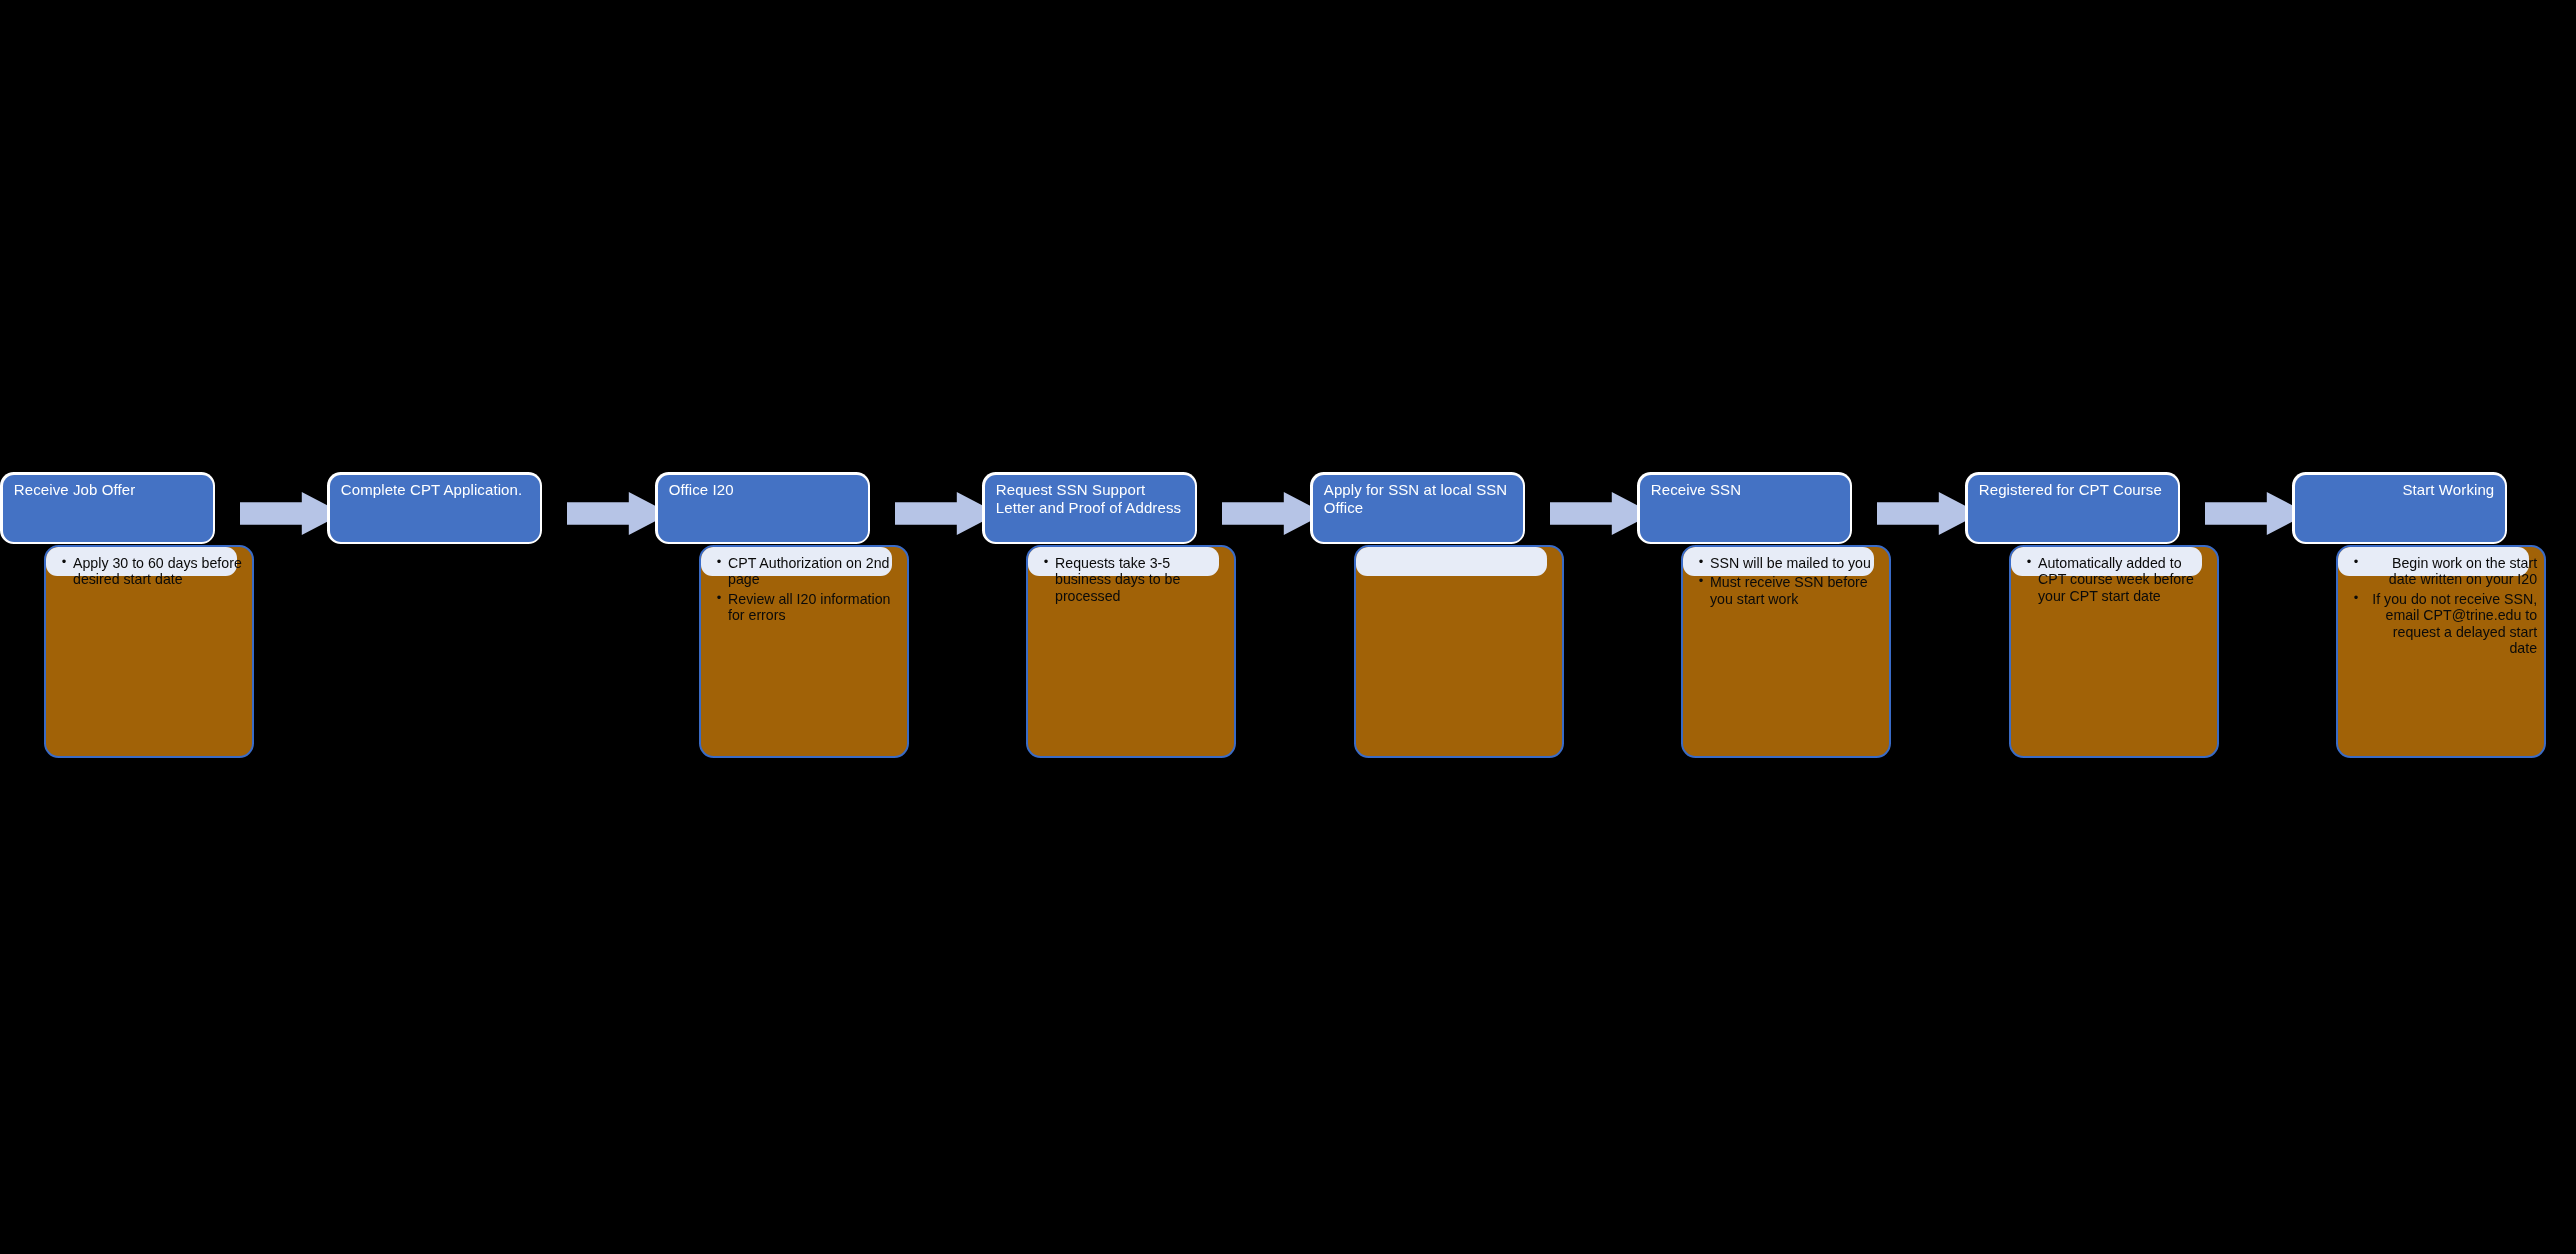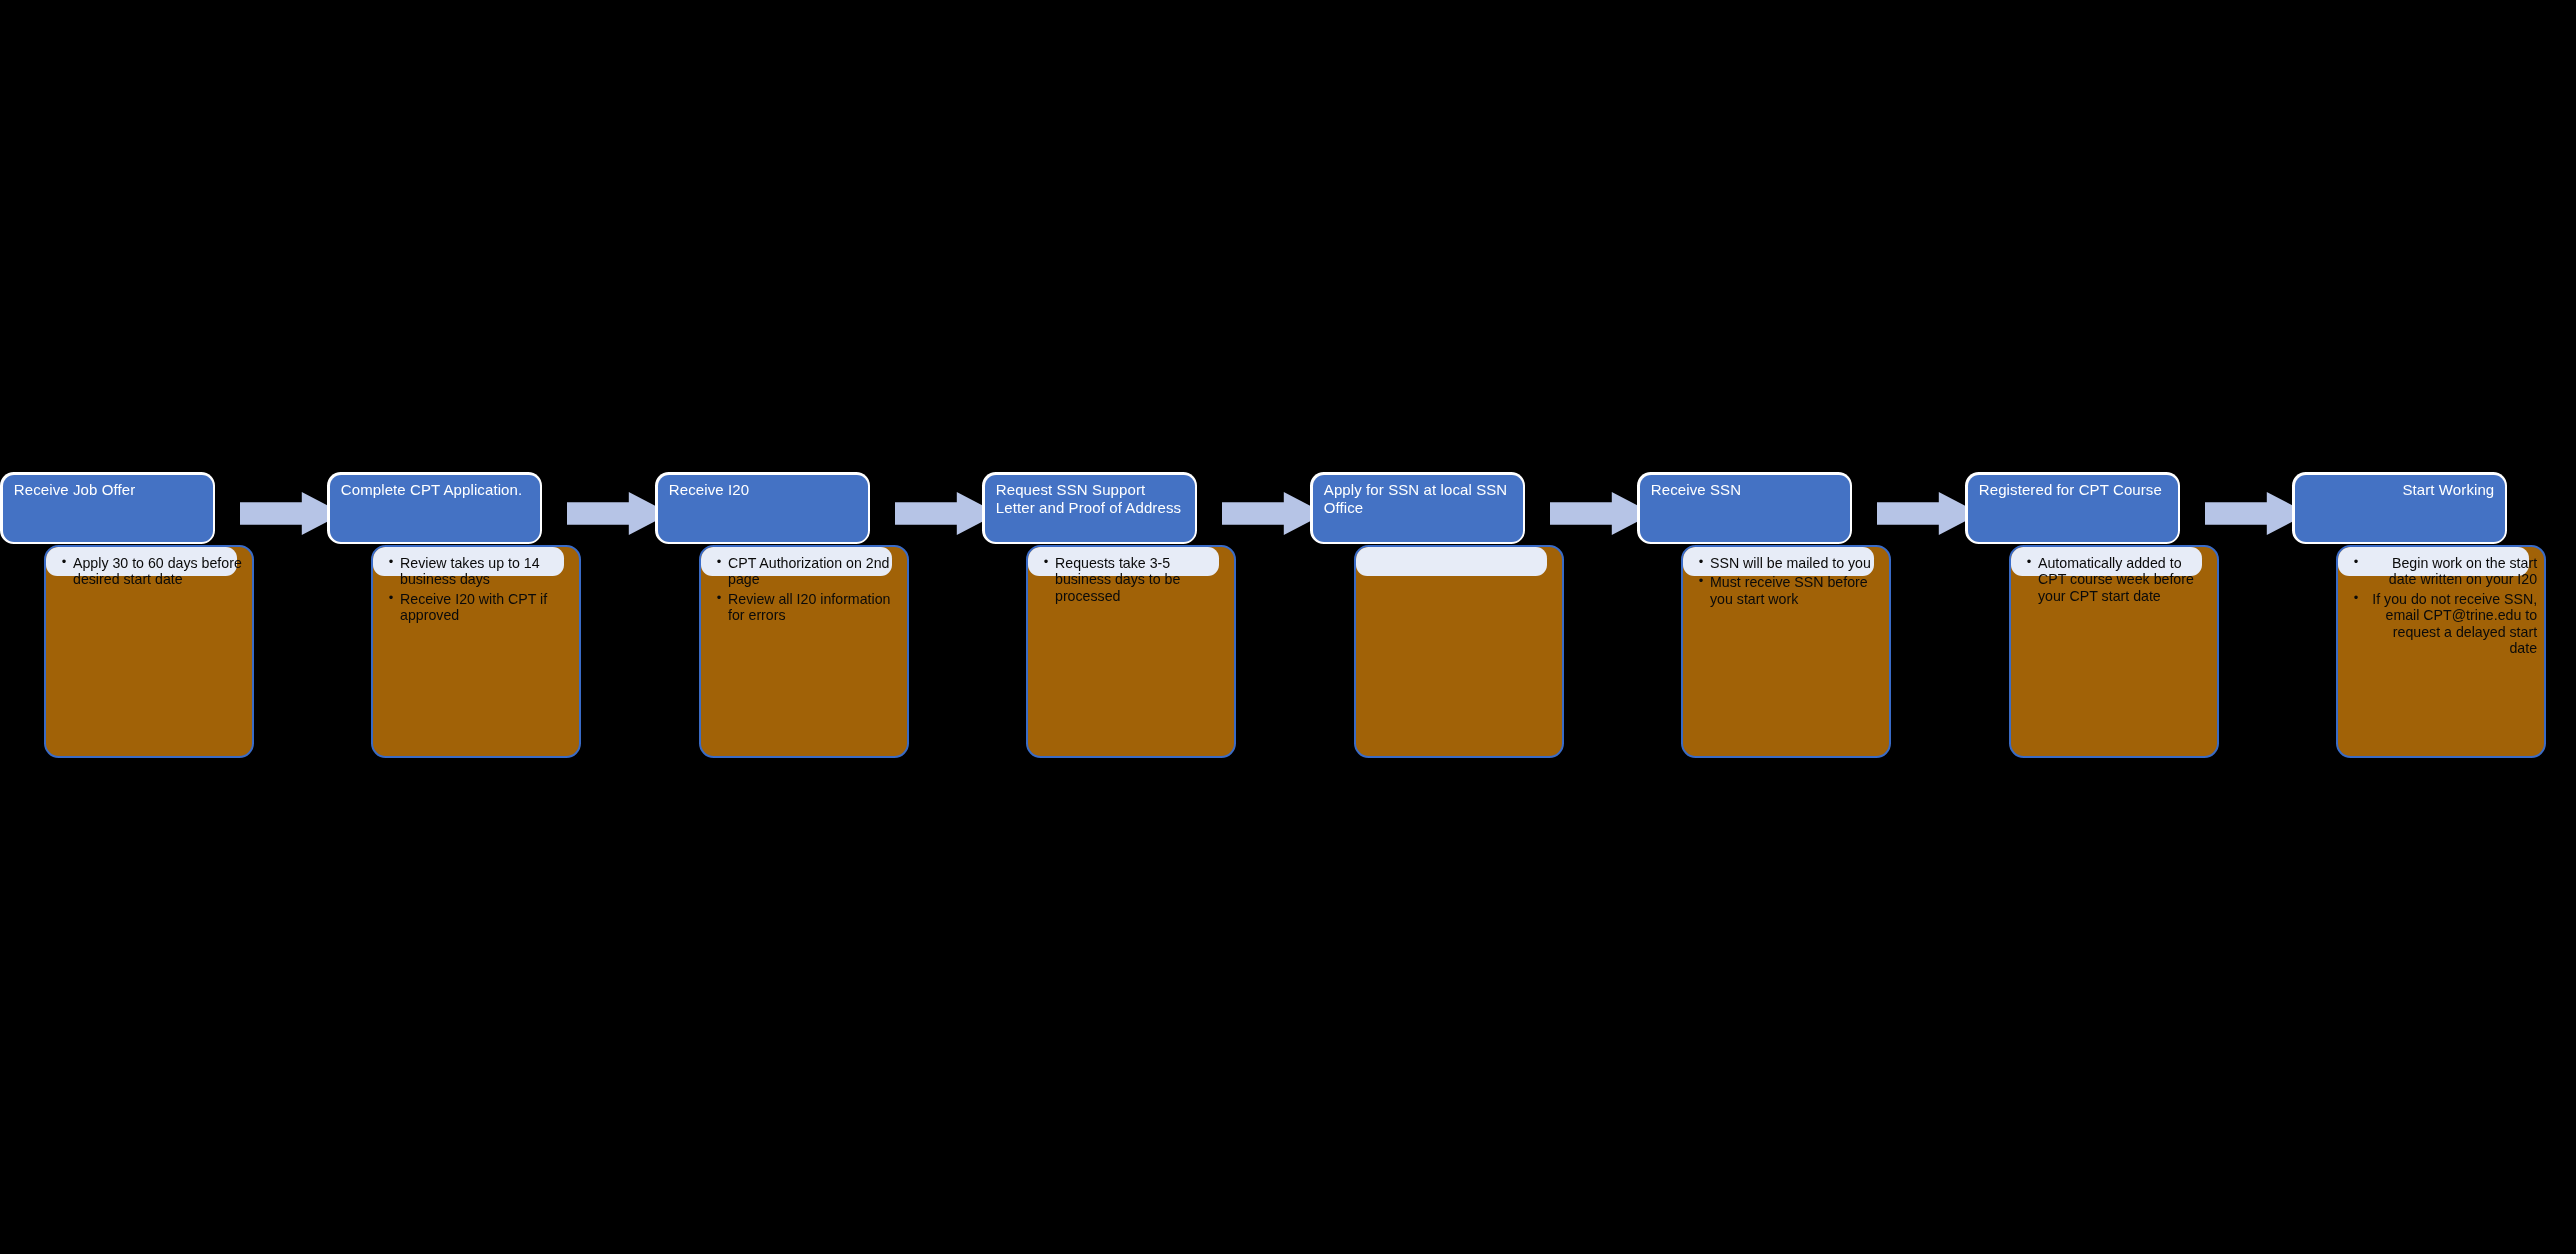--- a/index.html
+++ b/index.html
@@ -130,32 +130,25 @@
         <ul class="bullets">
           <li>Apply 30 to 60 days before desired start date</li>
         </ul>
       </div>
     </div>
     <div class="step" style="left: 327px;">
       <div class="hdr-ring"></div>
       <div class="hdr">
         <div class="hdr-title">Complete CPT Application.</div>
       </div>
-      <div class="card">
-        <div class="hl"></div>
-        <ul class="bullets">
-          <li>Review takes up to 14 business days</li>
-          <li>Receive I20 with CPT if approved</li>
-        </ul>
-      </div>
     </div>
     <div class="step" style="left: 655px;">
       <div class="hdr-ring"></div>
       <div class="hdr">
-        <div class="hdr-title">Receive I20</div>
+        <div class="hdr-title">Office I20</div>
       </div>
       <div class="card">
         <div class="hl"></div>
         <ul class="bullets">
           <li>CPT Authorization on 2nd page</li>
           <li>Review all I20 information for errors</li>
         </ul>
       </div>
     </div>
     <div class="step" style="left: 982px;">

